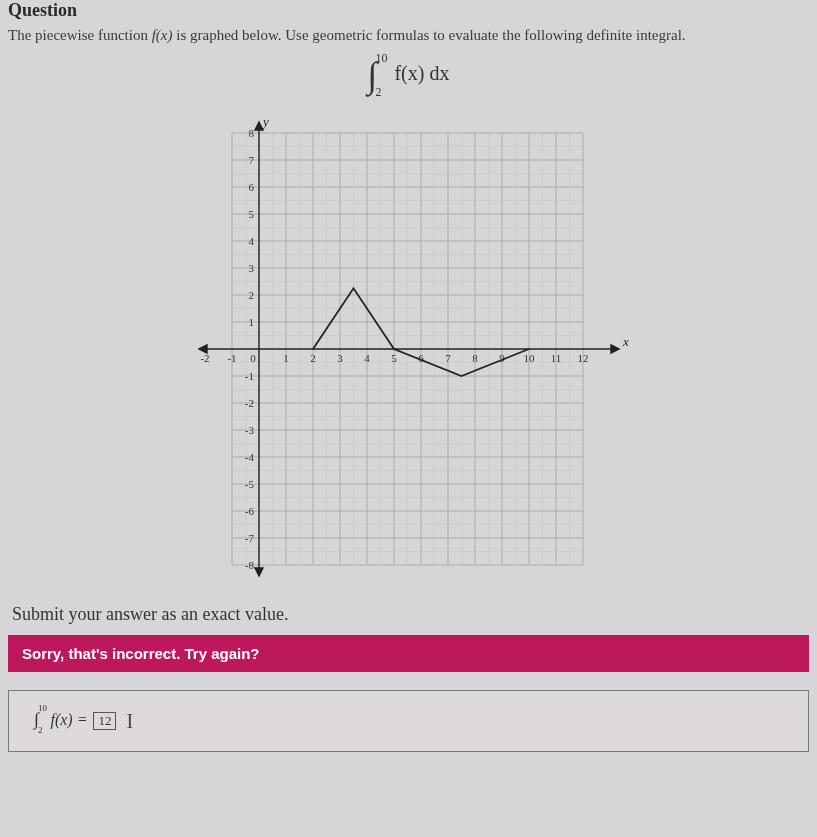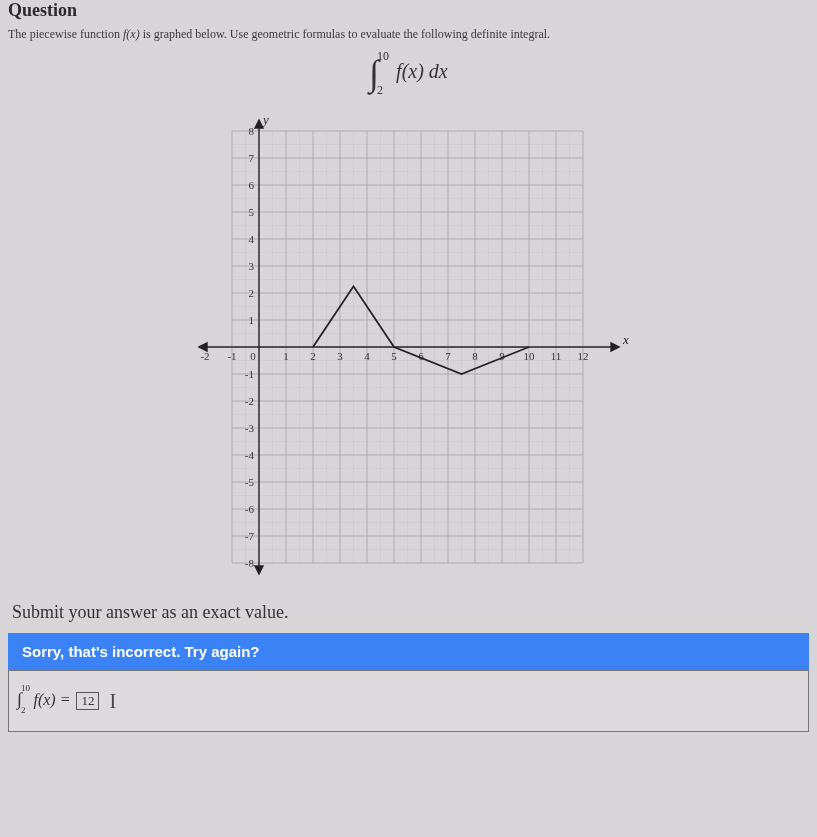--- a/index.html
+++ b/index.html
@@ -14,21 +14,21 @@
     padding: 0 8px;
     border-radius: 17px;
   }
   .question-heading {
     font-weight: bold;
     font-size: 18px;
     color: #2a2a2a;
     margin: 0 0 4px 0;
   }
   .prompt {
-    font-size: 12px;
+    font-size: 15px;
     color: #3a3a3a;
     margin: 6px 0 10px 0;
   }
   .prompt .fx {
     font-style: italic;
   }
   .integral-block {
     text-align: center;
     margin: 8px 0 18px 0;
     font-size: 20px;
@@ -46,48 +46,47 @@
     top: -18px;
     left: -2px;
   }
   .integral-block .lb {
     font-size: 12px;
     position: relative;
     top: 16px;
     left: -14px;
   }
   .integral-block .body {
-    font-style: italic;
     margin-left: -6px;
   }
   .chart-wrap {
     display: flex;
     justify-content: center;
     margin: 10px 0 20px 0;
   }
   svg.chart {
     background: transparent;
   }
   .submit-note {
     font-size: 18px;
     color: #333;
     margin: 16px 0 10px 4px;
   }
   .error-bar {
-    background: #3b82f6;
+    background: #be185d;
     color: #fff;
     font-weight: bold;
     padding: 10px 14px;
-    margin: 10px 0 0 0;
+    margin: 10px 0 18px 0;
     font-size: 15px;
     font-family: Arial, sans-serif;
   }
   .answer-box {
     border: 1px solid #777;
-    padding: 18px 8px;
+    padding: 18px 25px;
     margin: 0 0 20px 0;
     background: #ddd9dd;
   }
   .answer-box .expr {
     font-family: 'Times New Roman', serif;
     font-size: 16px;
   }
   .answer-box .boxed {
     display: inline-block;
     border: 1px solid #555;

